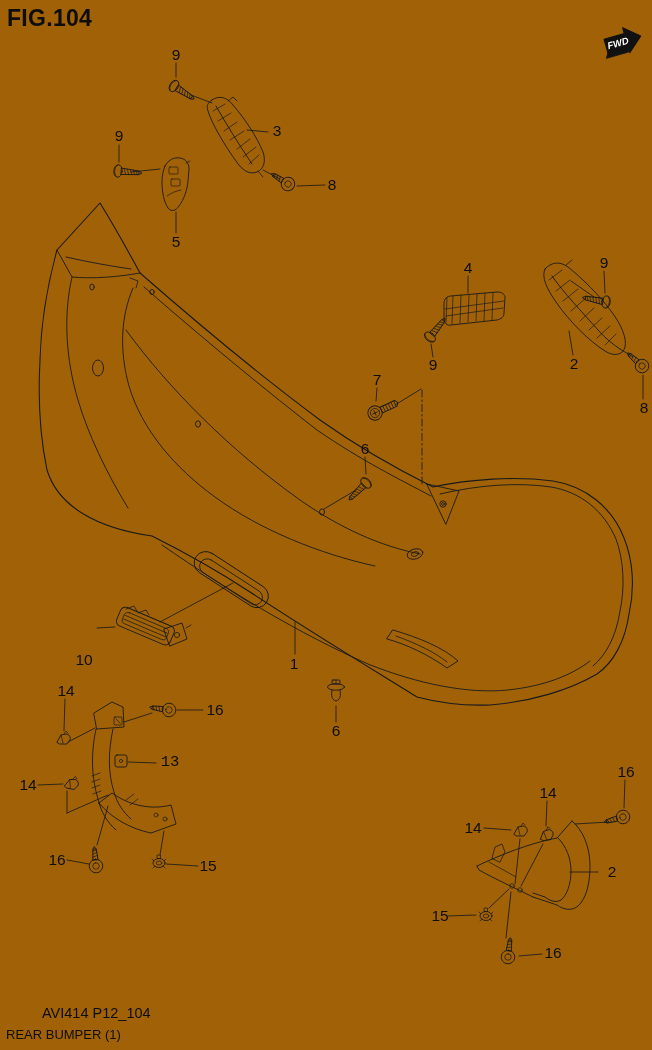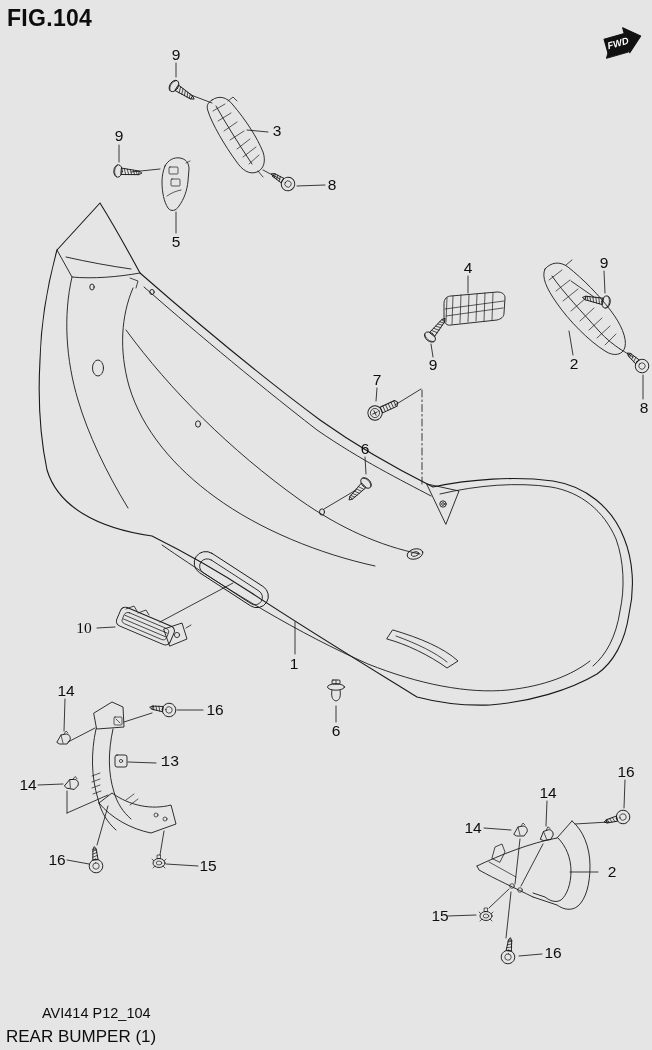--- a/index.html
+++ b/index.html
@@ -1,24 +1,24 @@
 <!DOCTYPE html>
 <html><head>
 <meta charset="utf-8">
 <style>
   html,body{margin:0;padding:0;background:#fff;}
-  .page{position:relative;width:652px;height:1050px;background:#e5e5e5;overflow:hidden;
+  .page{position:relative;width:652px;height:1050px;background:#a16207;overflow:hidden;
         font-family:"Liberation Sans",sans-serif;color:#111;}
   .fig-title{position:absolute;left:7px;top:5px;font-size:23px;font-weight:800;
              letter-spacing:.3px;color:#0d0d0d;}
   svg.diagram{position:absolute;left:0;top:0;}
   .callout{position:absolute;transform:translate(-50%,-52%);font-size:15.5px;color:#0d0d0d;
            line-height:1;white-space:nowrap;}
   .footer-code{position:absolute;left:6px;top:1005px;font-size:14.5px;color:#0d0d0d;margin-left:36px;}
-  .footer-name{position:absolute;left:6px;top:1027px;font-size:17px;color:#0d0d0d;}
+  .footer-name{position:absolute;left:6px;top:1027px;font-size:13px;color:#0d0d0d;}
 </style>
 </head>
 <body>
 
 <div class="page">
 
   <div class="fig-title">FIG.104</div>
 
   <svg class="diagram" width="652" height="1050" viewBox="0 0 652 1050">
     <g stroke="#1a1a1a" stroke-width="1.1" fill="none" stroke-linecap="round" stroke-linejoin="round">
@@ -235,21 +235,21 @@
       <div class="callout" style="left: 332px; top: 185px;">8</div>
       <div class="callout" style="left: 119px; top: 136px;">9</div>
       <div class="callout" style="left: 176px; top: 242px;">5</div>
       <div class="callout" style="left: 468px; top: 268px;">4</div>
       <div class="callout" style="left: 604px; top: 263px;">9</div>
       <div class="callout" style="left: 574px; top: 364px;">2</div>
       <div class="callout" style="left: 433px; top: 365px;">9</div>
       <div class="callout" style="left: 644px; top: 408px;">8</div>
       <div class="callout" style="left: 377px; top: 380px;">7</div>
       <div class="callout" style="left: 365px; top: 449px;">6</div>
-      <div class="callout" style="left: 84px; top: 628px; font-family: Liberation Serif, serif;">10</div>
+      <div class="callout" style="left: 84px; top: 660px;">10</div>
       <div class="callout" style="left: 294px; top: 664px;">1</div>
       <div class="callout" style="left: 336px; top: 731px;">6</div>
       <div class="callout" style="left: 66px; top: 691px;">14</div>
       <div class="callout" style="left: 215px; top: 710px;">16</div>
       <div class="callout" style="left: 170px; top: 763px; font-family: Liberation Mono, monospace;">13</div>
       <div class="callout" style="left: 28px; top: 785px;">14</div>
       <div class="callout" style="left: 57px; top: 860px;">16</div>
       <div class="callout" style="left: 208px; top: 866px;">15</div>
       <div class="callout" style="left: 626px; top: 772px;">16</div>
       <div class="callout" style="left: 548px; top: 793px;">14</div>

